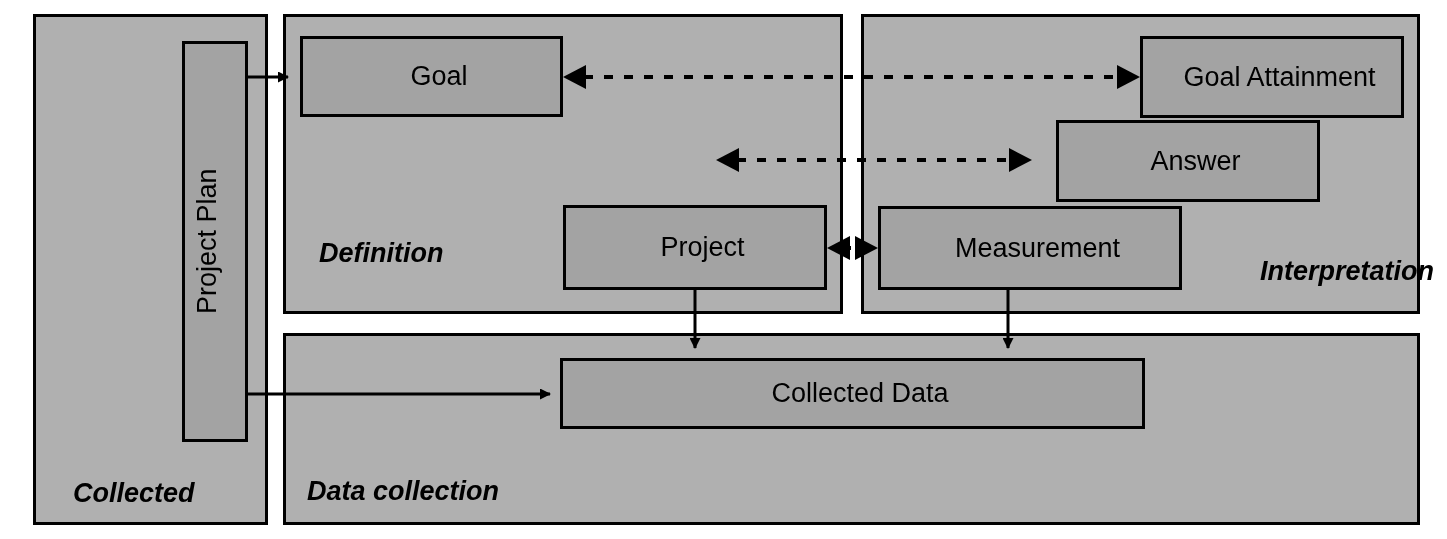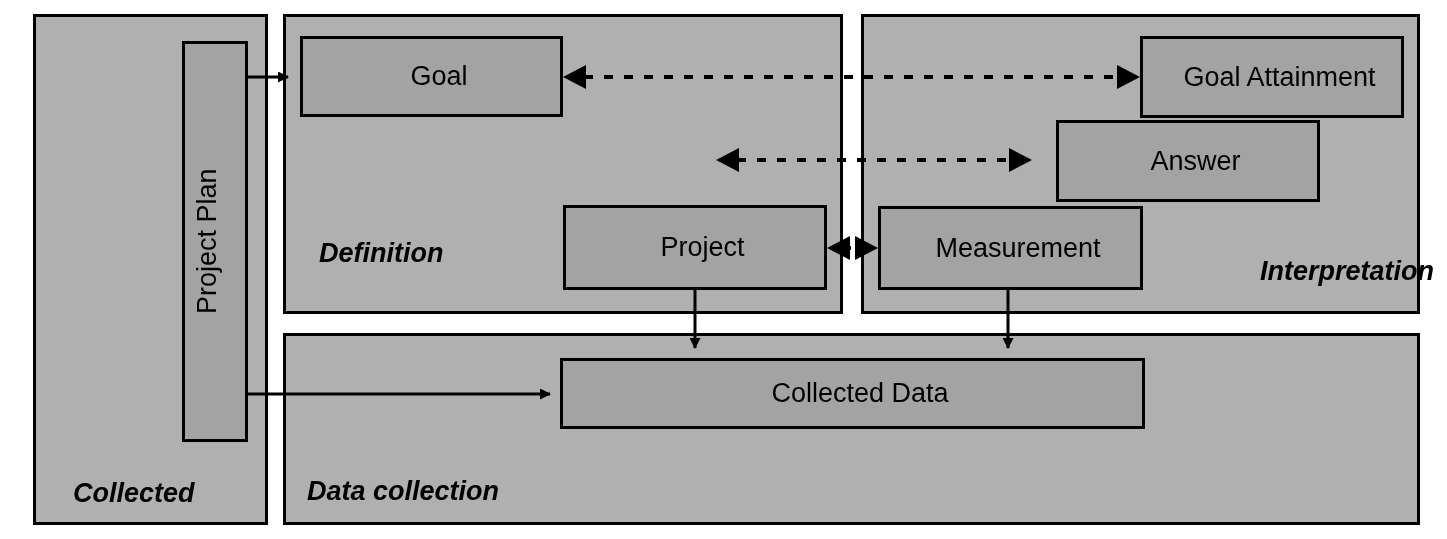--- a/index.html
+++ b/index.html
@@ -126,21 +126,21 @@
 
   <div class="box" style="left:300px; top:36px; width:263px; height:81px;">
     <span>Goal</span>
   </div>
 
 
   <div class="box" style="left:563px; top:205px; width:264px; height:85px;">
     <span>Project</span>
   </div>
 
-  <div class="box" style="left:878px; top:206px; width:265px; height:84px;">
+  <div class="box" style="left:878px; top:206px; width:304px; height:84px;">
     <span>Measurement</span>
   </div>
 
   <div class="box" style="left:1032px; top:120px; width:264px; height:82px;margin-left:24px;">
     <span>Answer</span>
   </div>
 
   <div class="box" style="left:1140px; top:36px; width:264px; height:82px;">
     <span>Goal Attainment</span>
   </div>

